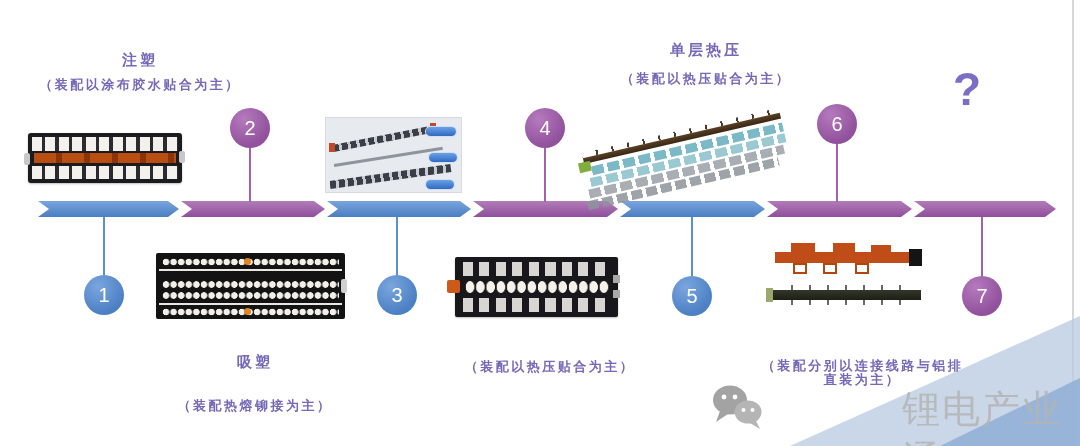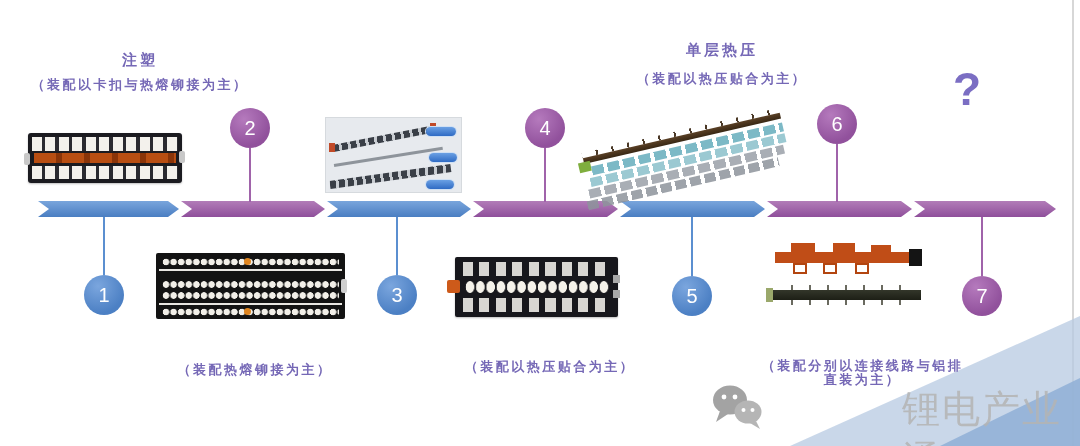--- a/index.html
+++ b/index.html
@@ -12,24 +12,24 @@
     --blue:#5b8fd0; --blue-d:#4a7ec2; --blue-l:#79a5dc;
     --purple:#a063aa; --purple-d:#8f4f9b; --purple-l:#b27cb8;
     --label:#7568b6;
   }
   
   .stage-label{position:absolute;text-align:center;color:var(--label);font-weight:bold;}
   .stage-title{font-size:15px;letter-spacing:3px;line-height:20px;}
   .stage-sub{font-size:13px;letter-spacing:2.5px;line-height:15px;margin-top:7px;}
   .lbl-s1{left:0px;top:50px;width:280px;}
   .lbl-s3{left:282px;top:50px;width:256px;}
-  .lbl-s5{left:592px;top:40px;width:260px;}
+  .lbl-s5{left:576px;top:40px;width:260px;}
   .lbl-s5 .stage-sub{margin-top:11px;}
   .lbl-s2{left:125px;top:352px;width:260px;}
-  .lbl-s2 .stage-sub{margin-top:10px;}
+  .lbl-s2 .stage-sub{margin-top:26px;}
   .lbl-s4{left:420px;top:355px;width:260px;}
   .lbl-s4 .stage-sub{margin-top:4px;}
   .lbl-s6{left:735px;top:358px;width:255px;}
   .lbl-s6 .stage-sub{max-width:205px;margin:1px auto 16px;line-height:14px;}
   .qmark{position:absolute;left:945px;top:62px;width:44px;text-align:center;
     font-size:46px;font-weight:bold;color:#7b6ec3;}
   
   .seg{position:absolute;top:201px;height:16px;}
   .seg.main{clip-path:polygon(0 0,calc(100% - 11px) 0,100% 50%,calc(100% - 11px) 100%,0 100%,11px 50%);}
   .seg.blue{background:linear-gradient(180deg,var(--blue-l),var(--blue-d));}
@@ -146,30 +146,31 @@
     </div>
   <div class="badge purple" style="left:817px;top:104px;">
       <span>6</span>
     </div>
   <div class="badge purple" style="left:962px;top:276px;">
       <span>7</span>
     </div>
 
   <div class="stage-label lbl-s1">
     <div class="stage-title">注塑</div>
-    <div class="stage-sub">（装配以卡扣与热熔铆接为主）</div>
+    <div class="stage-sub">（装配以涂布胶水贴合为主）</div>
   </div>
   <div class="stage-label lbl-s3">
   </div>
   <div class="stage-label lbl-s5">
     <div class="stage-title">单层热压</div>
     <div class="stage-sub">（装配以热压贴合为主）</div>
   </div>
   <div class="qmark">?</div>
   <div class="stage-label lbl-s2">
+    <div class="stage-title">吸塑</div>
     <div class="stage-sub">（装配热熔铆接为主）</div>
   </div>
   <div class="stage-label lbl-s4">
     <div class="stage-sub">（装配以热压贴合为主）</div>
   </div>
   <div class="stage-label lbl-s6">
     <div class="stage-sub">（装配分别以连接线路与铝排直装为主）</div>
   </div>
 
   <div class="photo inj">

